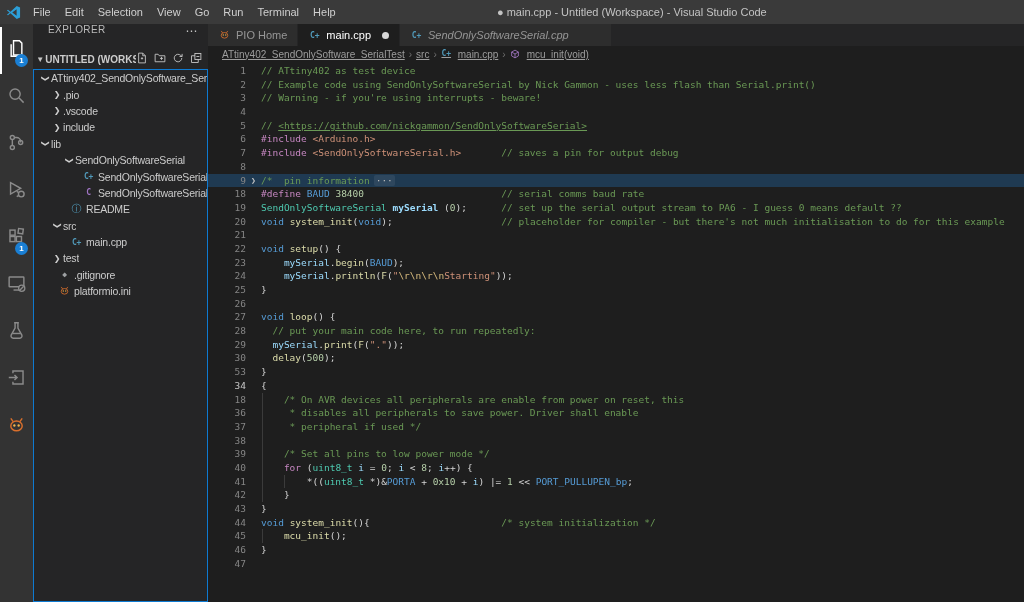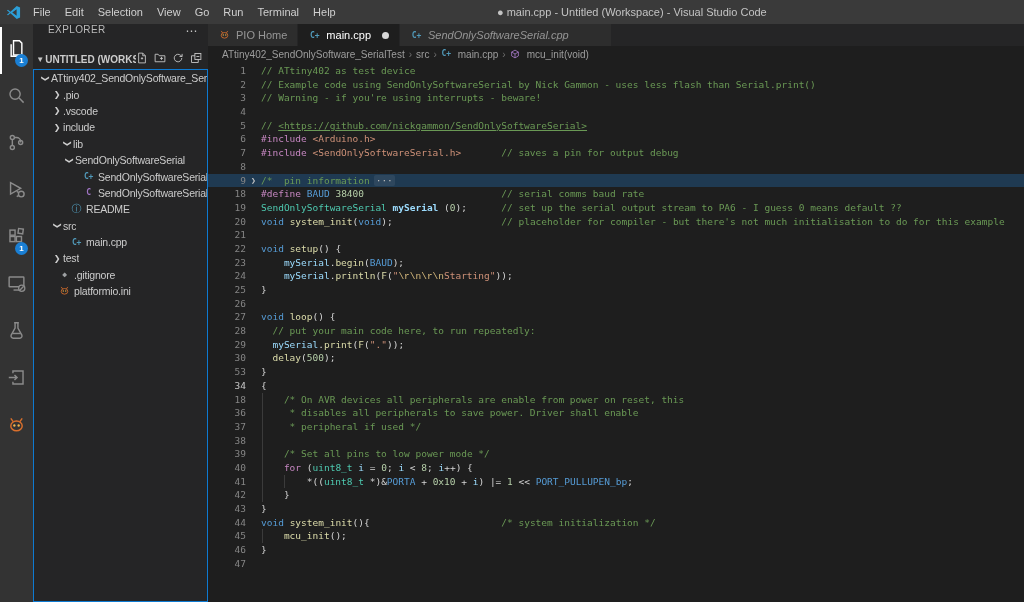--- a/index.html
+++ b/index.html
@@ -43,37 +43,37 @@
   .tabbar{height:22px;background:var(--tabbar);display:flex;flex:none;}
   .tab{display:flex;align-items:center;gap:5px;padding:0 10px;font-size:11px;background:var(--tab-inactive);
     color:#969696;border-right:1px solid #252526;cursor:pointer;white-space:nowrap;}
   .tab.active{background:#1e1e1e;color:#ffffff;}
   .tab.preview{padding-right:42px;}
   .tab.preview .lbl{font-style:italic;}
   .tab .fi{margin-right:0;}
   .dot{width:7px;height:7px;border-radius:50%;background:#d8d8d8;margin-left:6px;}
   .breadcrumb{height:16px;background:#1e1e1e;display:flex;align-items:center;padding-left:14px;
     font-size:10px;color:#9d9d9d;gap:2px;flex:none;white-space:nowrap;}
-  .crumb{display:flex;align-items:flex-start;gap:3px;cursor:pointer;}
+  .crumb{display:flex;align-items:flex-start;gap:3px;cursor:pointer;text-decoration:underline;}
   .crumb .fi{width:11px;}
   .crumb svg{width:10px;height:10px;}
   .sep{color:#6f6f6f;font-size:10px;padding:0 2px;}
   
   .code{flex:1;background:#1e1e1e;font-family:"DejaVu Sans Mono",monospace;font-size:9.5px;padding-top:2px;overflow:hidden;}
   .code-row{height:13.7px;line-height:13.7px;display:flex;white-space:pre;}
   .code-row.hl{background:var(--line-highlight);}
   .ln{width:38px;flex:none;text-align:right;color:#858585;user-select:none;}
   .ln.on{color:#c6c6c6;}
   .fold{width:15px;flex:none;text-align:center;font-size:8px;color:#c5c5c5;}
   .src{position:relative;flex:1;min-width:0;}
   .guide{position:absolute;top:0;bottom:0;width:1px;background:#3b3b3b;}
   .c{color:var(--syn-c);} .u{color:var(--syn-c);text-decoration:underline;}
   .p{color:var(--syn-p);} .k{color:var(--syn-k);} .t{color:var(--syn-t);}
   .f{color:var(--syn-f);} .v{color:var(--syn-v);} .vb{color:var(--syn-v);font-weight:700;}
-  .n{color:var(--syn-n);} .s{color:var(--syn-s);} .e{color:var(--syn-e);font-family:Liberation Mono, monospace;}
+  .n{color:var(--syn-n);} .s{color:var(--syn-s);} .e{color:var(--syn-e);}
   .w{color:var(--syn-w);} .d{color:#bdbdbd;background:rgba(255,255,255,.07);border-radius:2px;padding:0 2px;margin-left:4px;}
 </style>
 </head>
 <body>
 
 <div class="titlebar">
   <span class="logo">
     <svg width="15" height="15" viewBox="0 0 24 24">
         <path fill="#2c9fd8" d="M17.2 1.5 7.1 10.7 3.2 7.7 1.5 8.6l4.2 3.4-4.2 3.4 1.7.9 3.9-3 10.1 9.2 5.3-2.6V4.1zM17 6.9v10.2L10 12z"></path>
       </svg>
@@ -204,21 +204,21 @@
           <span class="tl">.pio</span>
         </div>
         <div class="tree-row" style="padding-left:17px">
    <span class="tw collapsed">❯</span>
           <span class="tl">.vscode</span>
         </div>
         <div class="tree-row" style="padding-left:17px">
    <span class="tw collapsed">❯</span>
           <span class="tl">include</span>
         </div>
-        <div class="tree-row" style="padding-left:27px">
+        <div class="tree-row" style="padding-left:5px">
    <span class="tw expanded">❯</span>
           <span class="tl">lib</span>
         </div>
         <div class="tree-row" style="padding-left:29px">
    <span class="tw expanded">❯</span>
           <span class="tl">SendOnlySoftwareSerial</span>
         </div>
         <div class="tree-row" style="padding-left:48px">
    <span class="fi" style="color:var(--ic-cpp)">C+</span>
           <span class="tl">SendOnlySoftwareSerial.cpp</span>

